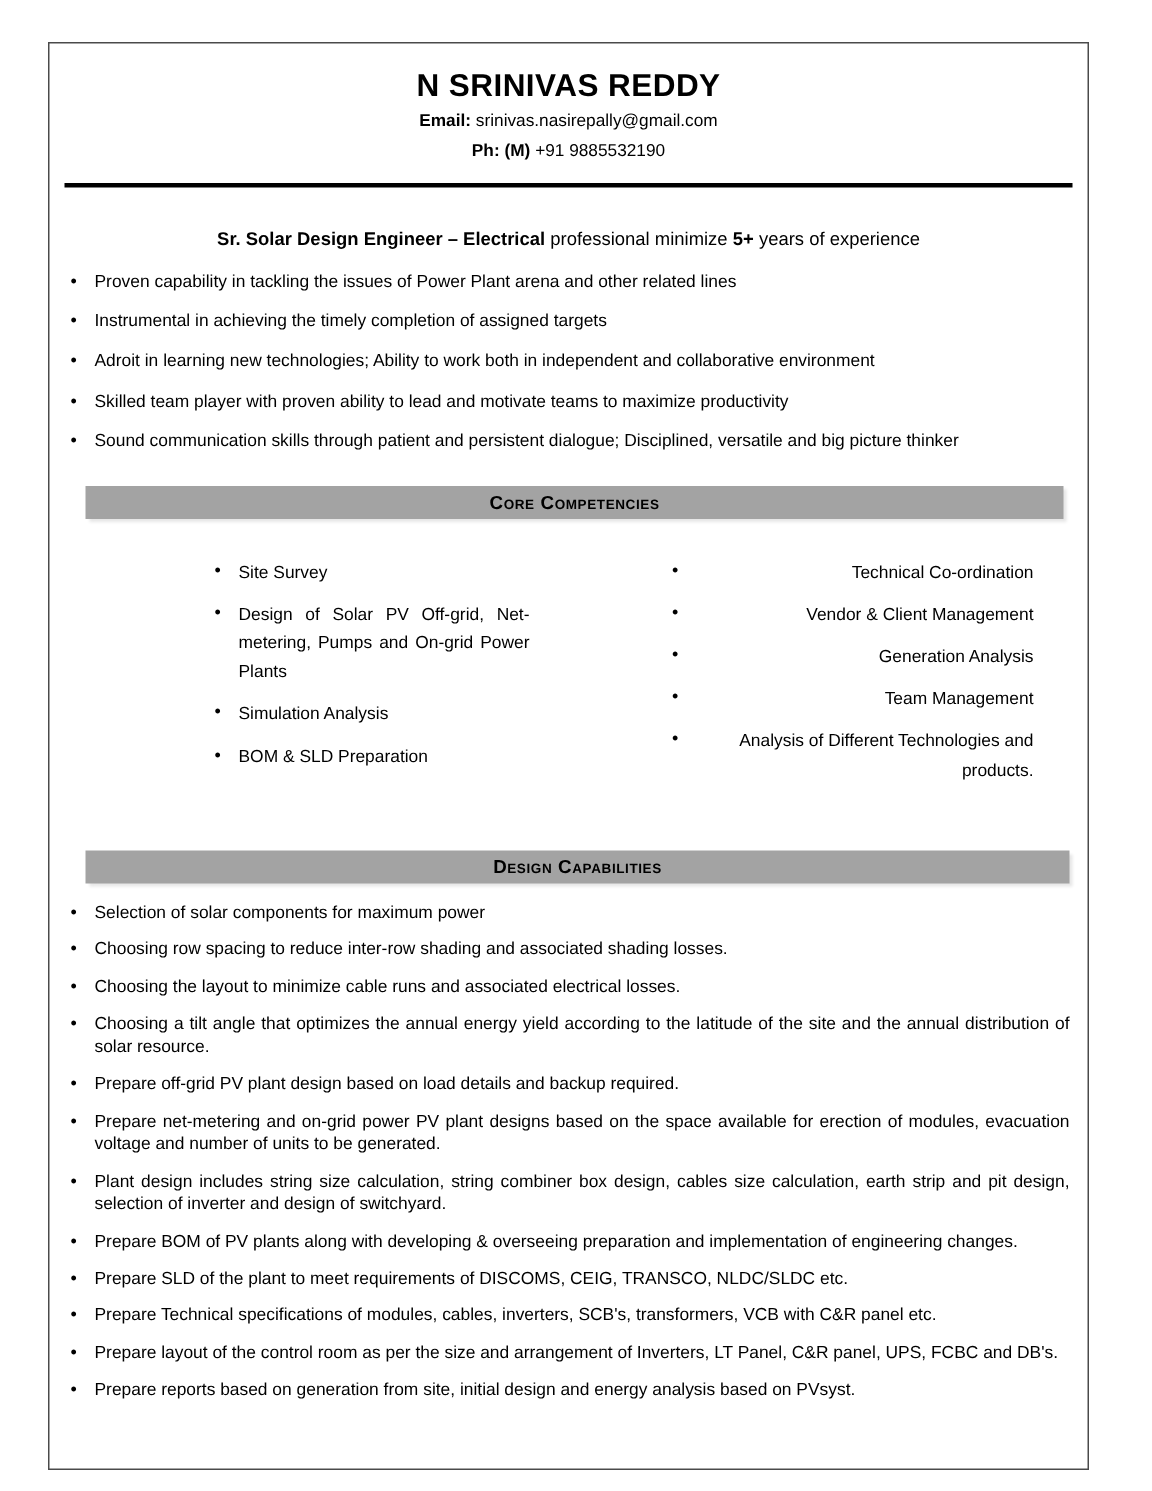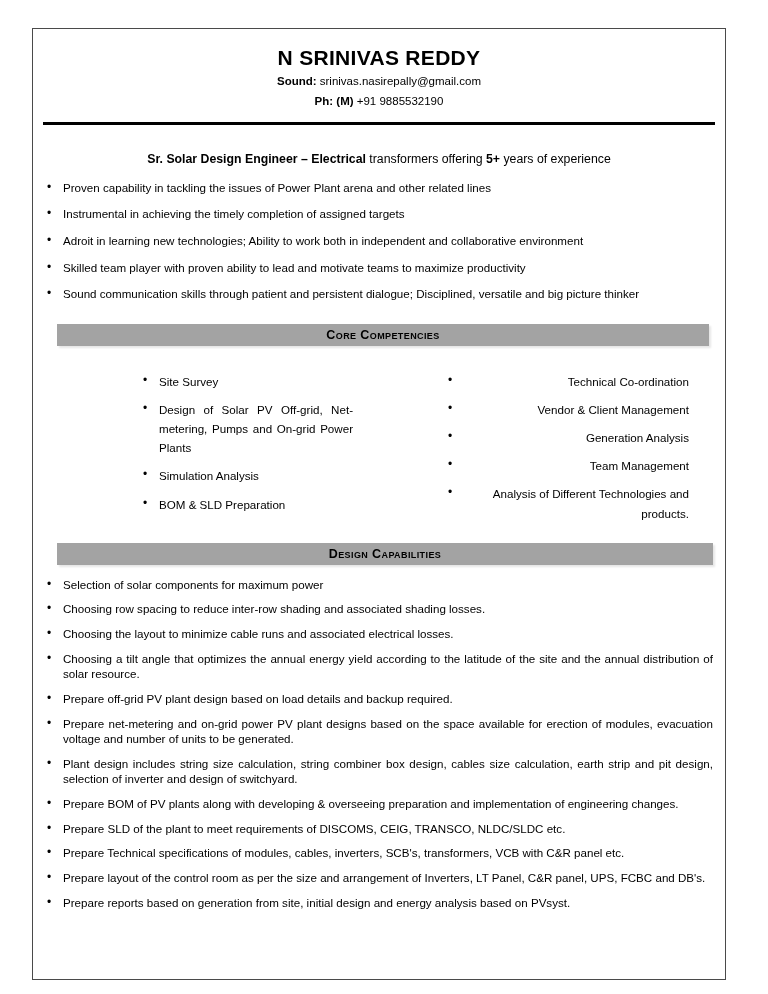--- a/index.html
+++ b/index.html
@@ -108,21 +108,21 @@
     font-size: 12.5px;
     font-weight: bold;
     font-variant: small-caps;
     letter-spacing: 0.4px;
     box-shadow: 2px 2px 2px rgba(0,0,0,0.10);
   }
   .band-core {
     margin: 22px 16px 0 24px;
   }
   .band-design {
-    margin: 8px 12px 0 24px;
+    margin: 32px 12px 0 24px;
   }
 
   
   .comp-columns {
     display: flex;
     margin: 14px 14px 0 14px;
   }
   .comp-col {
     width: 50%;
     box-sizing: border-box;
@@ -147,33 +147,33 @@
 </style>
 </head>
 <body>
 
 <div class="page-frame">
   <div class="page-inner">
 
     <div class="doc-header">
       <div class="cand-name">N SRINIVAS REDDY</div>
       <div class="contact-line">
-        <span class="lbl">Sound:</span>
+        <span class="lbl">Email:</span>
         <span>srinivas.nasirepally@gmail.com</span>
       </div>
       <div class="contact-line">
         <span class="lbl">Ph: (M)</span>
         <span>+91 9885532190</span>
       </div>
     </div>
 
     <div class="rule-thick"></div>
 
     <div class="tagline">
-      <b>Sr. Solar Design Engineer – Electrical</b><span> transformers offering </span><b>5+</b><span> years of experience</span>
+      <b>Sr. Solar Design Engineer – Electrical</b><span> professional minimize </span><b>5+</b><span> years of experience</span>
     </div>
 
     <ul class="blist summary-list">
         <li>Proven capability in tackling the issues of Power Plant arena and other related lines</li>
         <li>Instrumental in achieving the timely completion of assigned targets</li>
         <li>Adroit in learning new technologies; Ability to work both in independent and collaborative environment</li>
         <li>Skilled team player with proven ability to lead and motivate teams to maximize productivity</li>
         <li>Sound communication skills through patient and persistent dialogue; Disciplined, versatile and big picture thinker</li>
       </ul>
 

